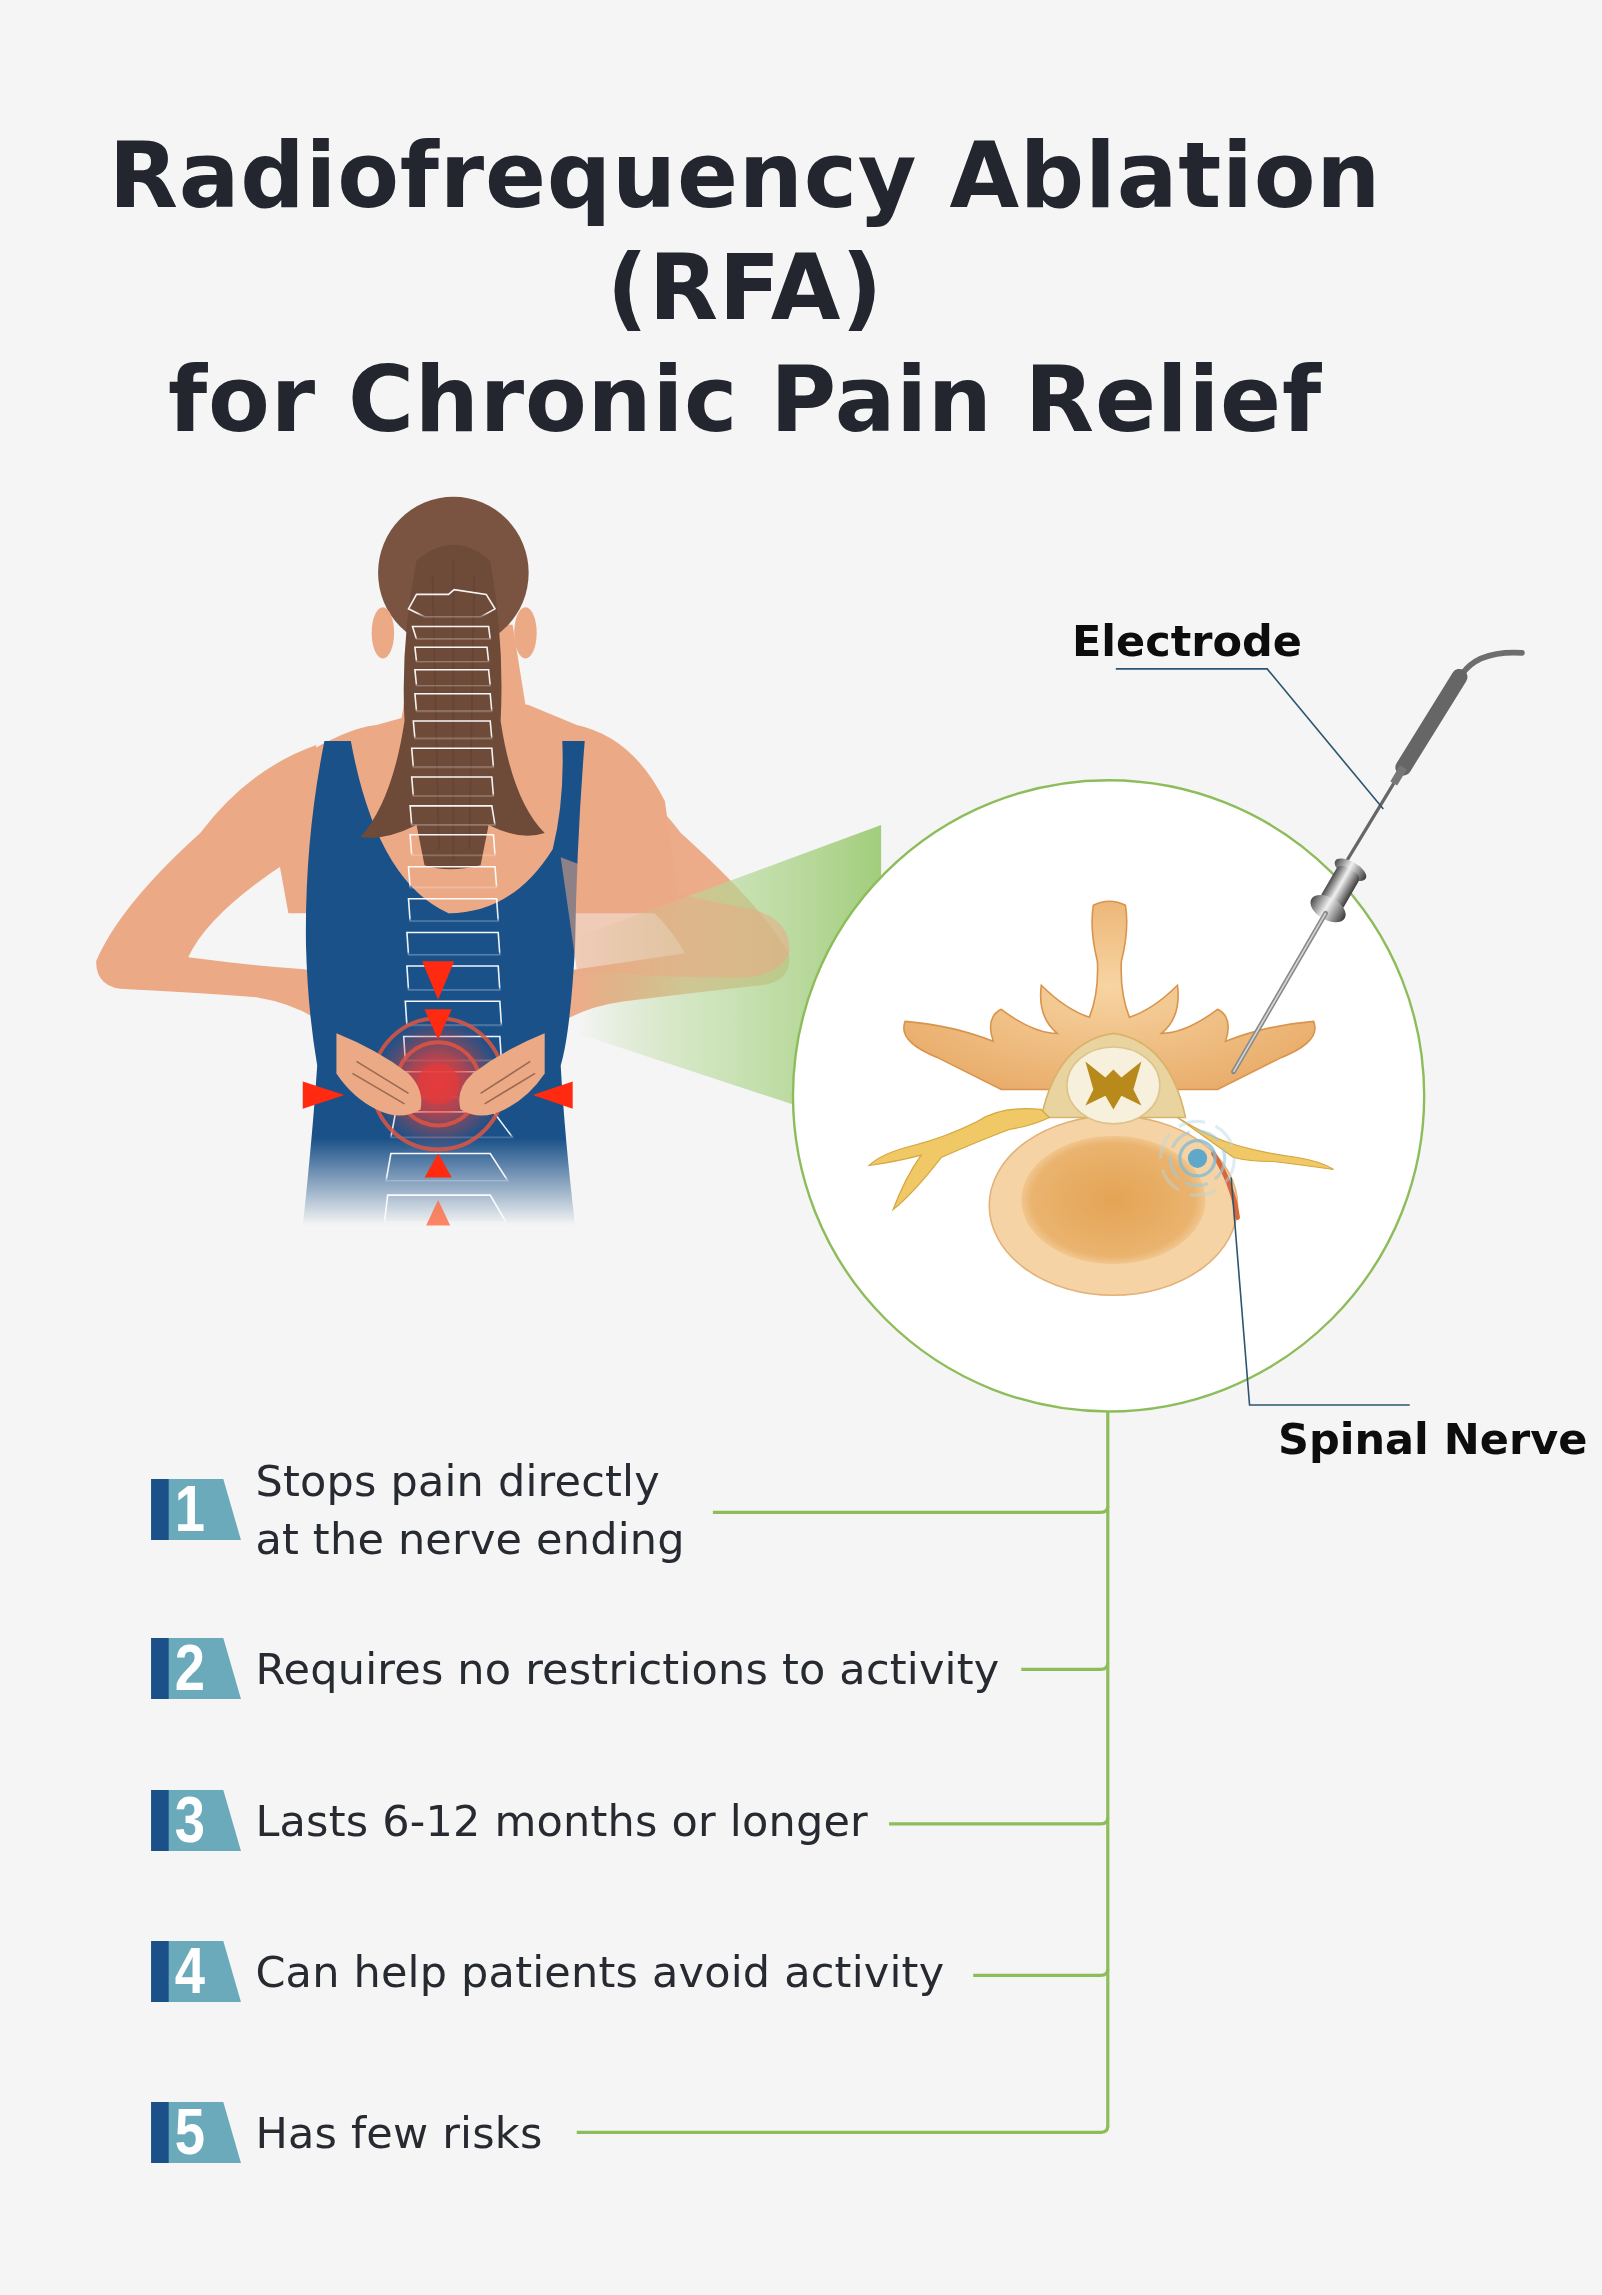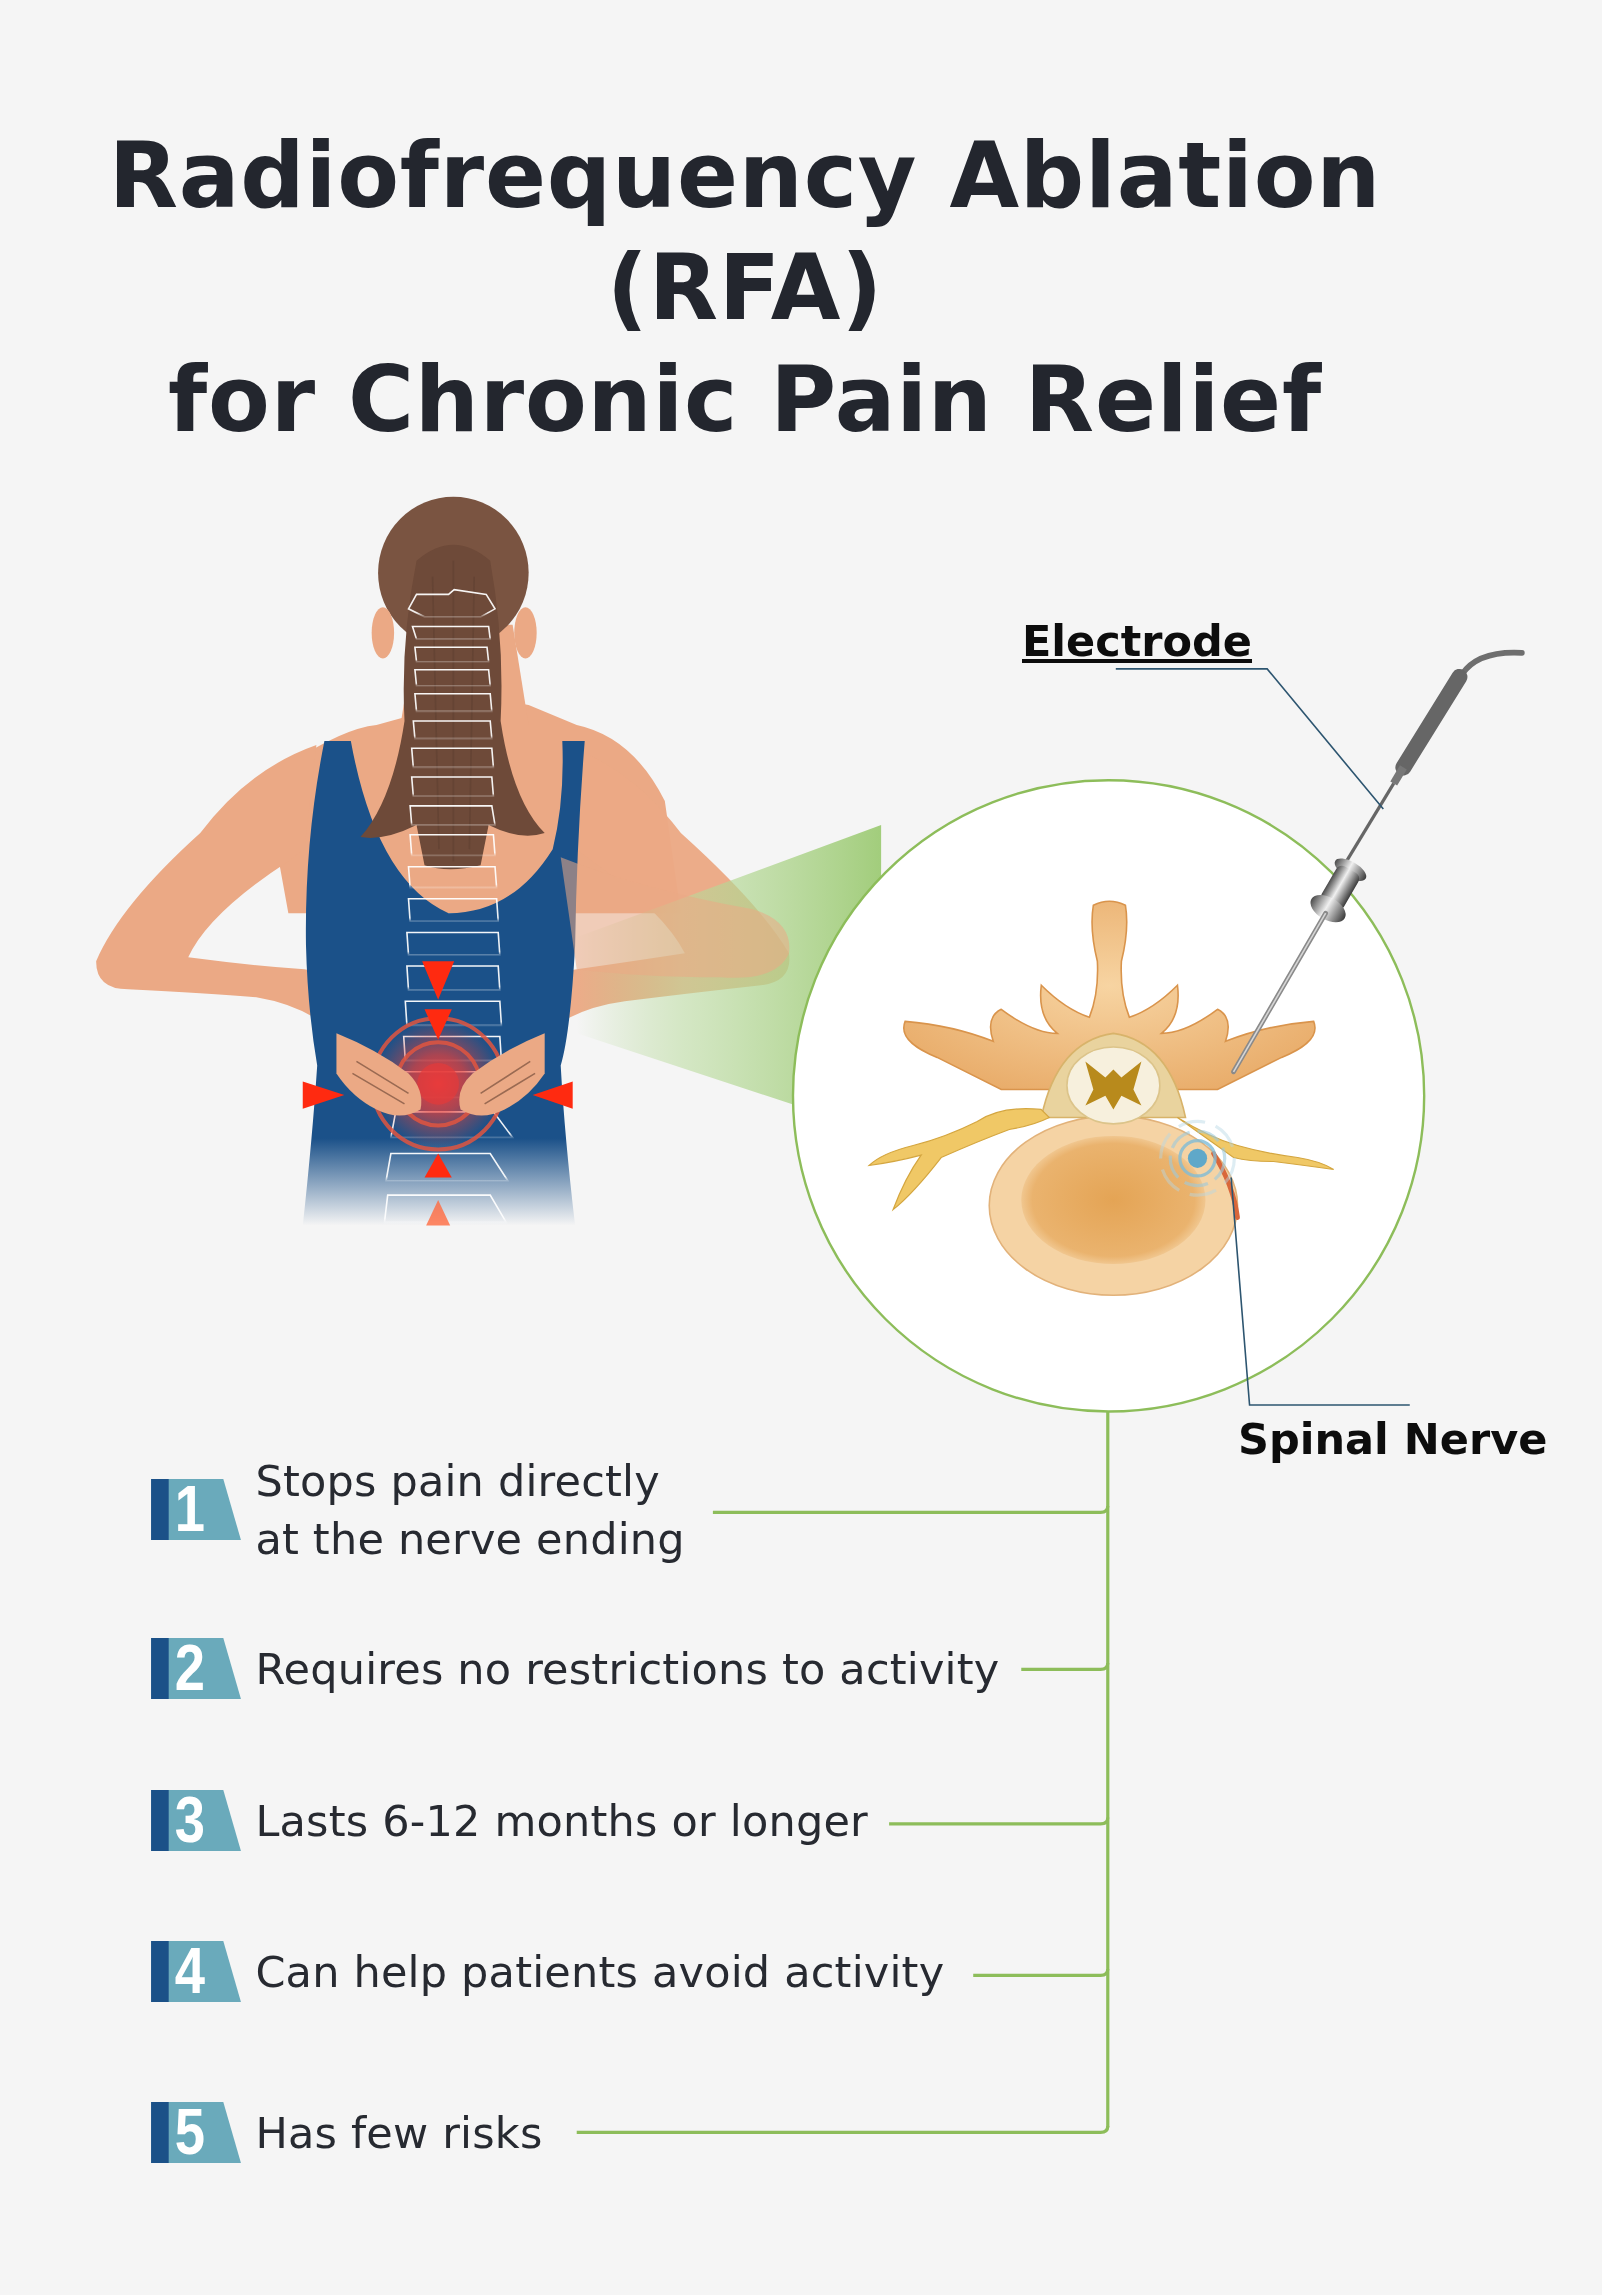--- a/index.html
+++ b/index.html
@@ -12,22 +12,22 @@
       letter-spacing: 0.8px; color: #23262e;
     }
     .title span { display: block; }
 
     svg.art { position: absolute; left: 0; top: 0; width: 1602px; height: 2295px; }
 
     .callout {
       position: absolute; font-weight: bold; font-size: 43px; color: #0d0d0d; line-height: 48px;
       white-space: nowrap;
     }
-    .callout.electrode { left: 1022px; top: 617px; text-decoration: underline; }
-    .callout.spinal { left: 1238px; top: 1415px; }
+    .callout.electrode { left: 1072px; top: 617px; }
+    .callout.spinal { left: 1278px; top: 1415px; }
 
     .benefit {
       position: absolute; left: 151px; display: flex; align-items: center;
     }
     .badge {
       position: relative; width: 90px; height: 61px; flex: 0 0 90px;
     }
     .badge svg { position: absolute; left: 0; top: 0; width: 90px; height: 61px; }
     .badge .num {
       position: absolute; left: 19px; top: -3.2px; width: 40px; height: 67px;

